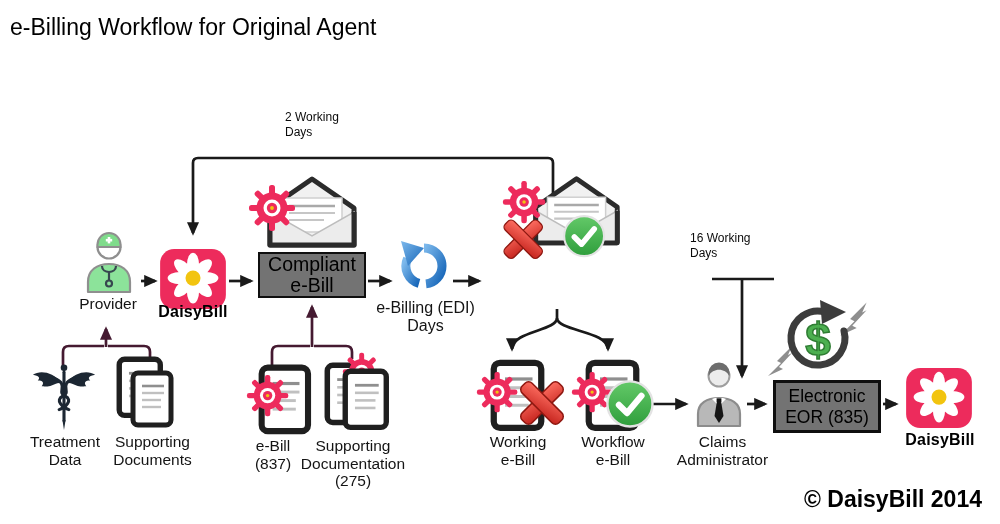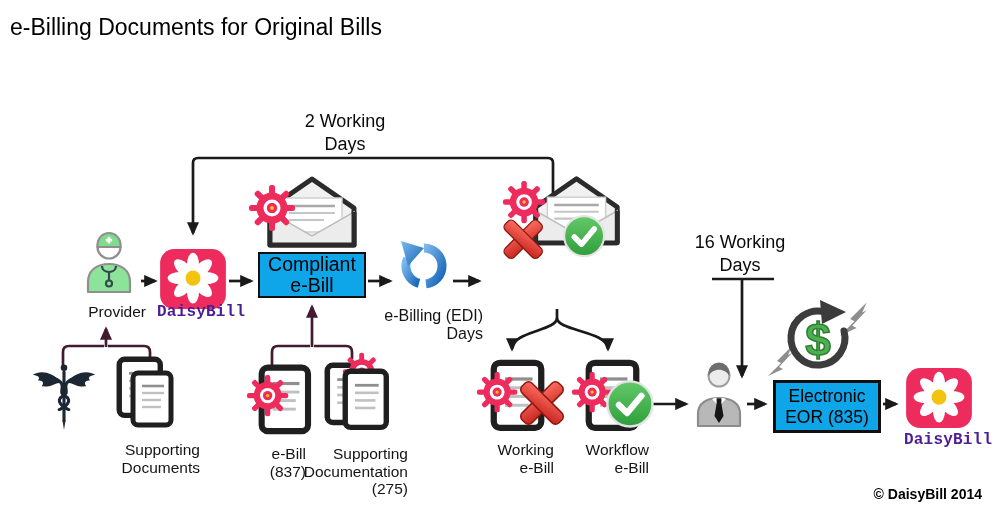--- a/index.html
+++ b/index.html
@@ -1,33 +1,33 @@
 <!DOCTYPE html>
 <html><head>
 <meta charset="utf-8">
 <style>
   html,body{margin:0;padding:0;background:#fff;}
   .canvas{position:relative;width:1000px;height:524px;background:#fff;overflow:hidden;
           font-family:"Liberation Sans",sans-serif;color:#111;}
   .abs{position:absolute;}
   .title{left:10px;top:14px;font-size:23px;color:#000;white-space:nowrap;}
-  .label{position:absolute;text-align:right;font-size:15.5px;line-height:1.13;
-         color:#141414;white-space:pre-line;margin-top:8px;}
-  .note{position:absolute;text-align:center;font-size:18px;line-height:1.25;
+  .label{position:absolute;text-align:center;font-size:15.5px;line-height:1.13;
+         color:#141414;white-space:pre-line;}
+  .note{position:absolute;font-size:12px;line-height:1.25;
         color:#0a0a0a;white-space:pre-line;}
-  .box{position:absolute;background:#0ea5e9;border:2.4px solid #0f0f0f;display:flex;
+  .box{position:absolute;background:#737373;border:2.4px solid #0f0f0f;display:flex;
        align-items:center;justify-content:center;text-align:center;white-space:pre-line;
        color:#000;}
   .box-compliant{left:258px;top:252px;width:104px;height:42px;font-size:19.5px;line-height:1.1;}
   .box-ack{left:487px;top:252px;width:137px;height:54px;font-size:15.5px;line-height:1.25;}
   .box-eor{left:773px;top:380px;width:102px;height:47px;font-size:17.5px;line-height:1.2;border-width:3px;text-align:center;}
-  .daisy-label{position:absolute;text-align:center;font-family:Liberation Mono, monospace;
-               font-weight:bold;font-size:16px;color:#4c1d95;letter-spacing:0.2px;}
+  .daisy-label{position:absolute;text-align:center;font-family:Liberation Sans, sans-serif;
+               font-weight:bold;font-size:16px;color:#000000;letter-spacing:0.2px;}
   .copyright{position:absolute;left:790px;top:486px;width:192px;text-align:right;
-             font-size:14px;font-weight:bold;color:#000;}
+             font-size:23px;font-weight:bold;color:#000;}
   svg{display:block;}
 </style>
 </head>
 <body>
 
 <div class="canvas">
 
   <svg class="abs" style="left:0;top:0" width="1000" height="524" viewBox="0 0 1000 524">
     <defs>
       <marker id="mkb" viewBox="0 0 5 4.5" markerWidth="5" markerHeight="4.5" refX="4" refY="2.25" orient="auto">
@@ -237,35 +237,39 @@
       <ellipse cx="35" cy="17" rx="6.5" ry="13" transform="rotate(90 35 31)"></ellipse>
       <ellipse cx="35" cy="17" rx="6.5" ry="13" transform="rotate(135 35 31)"></ellipse>
       <ellipse cx="35" cy="17" rx="6.5" ry="13" transform="rotate(180 35 31)"></ellipse>
       <ellipse cx="35" cy="17" rx="6.5" ry="13" transform="rotate(225 35 31)"></ellipse>
       <ellipse cx="35" cy="17" rx="6.5" ry="13" transform="rotate(270 35 31)"></ellipse>
       <ellipse cx="35" cy="17" rx="6.5" ry="13" transform="rotate(315 35 31)"></ellipse>
     </g>
     <circle cx="35" cy="31" r="8" fill="#F2C40F"></circle>
   </svg>
 
-  <div class="abs title">e-Billing Documents for Original Bills</div>
+  <div class="abs title">e-Billing Workflow for Original Agent</div>
   <div class="note" style="left:285px;top:110px;width:120px">2 Working
 Days</div>
   <div class="note" style="left:690px;top:231px;width:100px">16 Working
 Days</div>
 
   <div class="label" style="left:70px;top:295px;width:76px">Provider</div>
   <div class="daisy-label" style="left:157px;top:303px;width:72px">DaisyBill</div>
   <div class="label" style="left:368px;top:299px;width:115px;font-size:16px">e-Billing (EDI)
 Days</div>
   <div class="label" style="left:482px;top:433px;width:72px">Working
 e-Bill</div>
   <div class="label" style="left:577px;top:433px;width:72px">Workflow
 e-Bill</div>
+  <div class="label" style="left:655px;top:433px;width:135px">Claims
+Administrator</div>
   <div class="daisy-label" style="left:904px;top:431px;width:72px">DaisyBill</div>
+  <div class="label" style="left:25px;top:433px;width:80px">Treatment
+Data</div>
   <div class="label" style="left:105px;top:433px;width:95px">Supporting
 Documents</div>
   <div class="label" style="left:240px;top:437px;width:66px">e-Bill
 (837)</div>
   <div class="label" style="left:298px;top:437px;width:110px">Supporting
 Documentation
 (275)</div>
 
   <div class="copyright">© DaisyBill 2014</div>
 </div>

